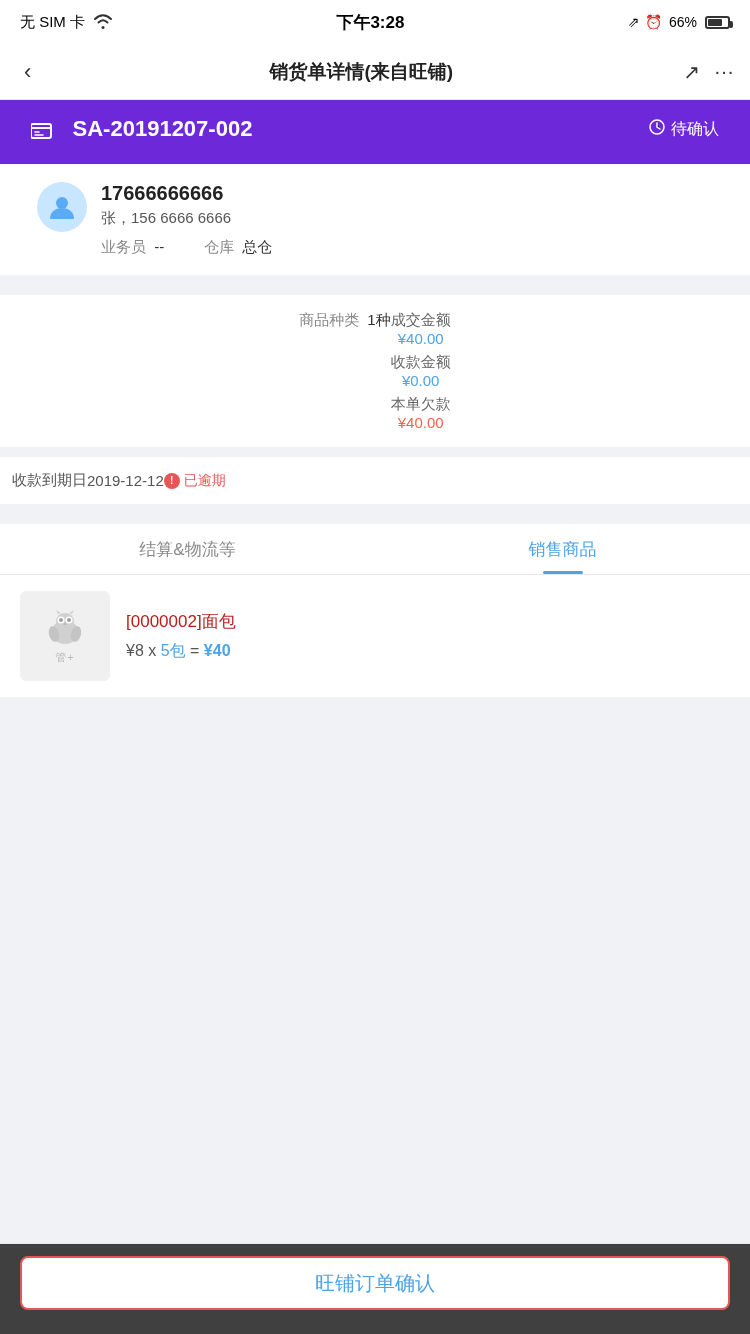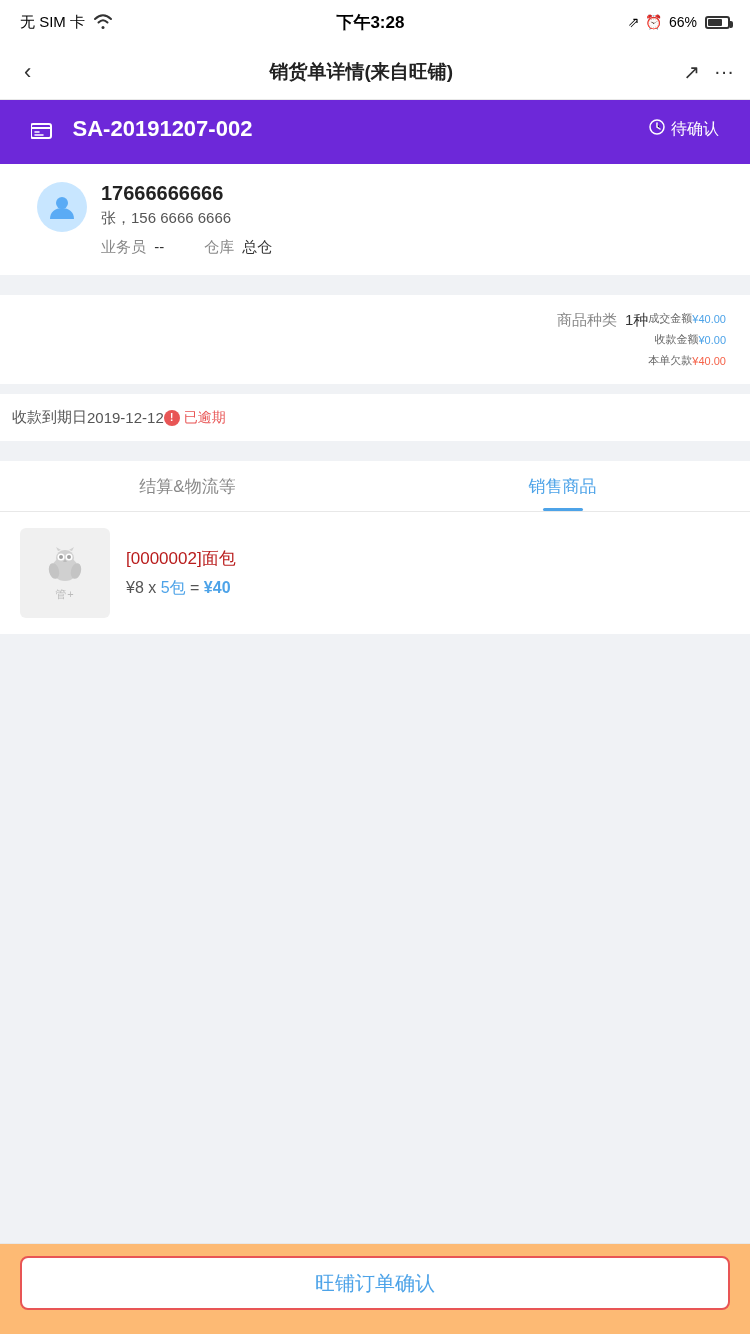--- a/index.html
+++ b/index.html
@@ -154,21 +154,21 @@
       gap: 40px;
       font-size: 15px;
       color: #555;
     }
     .meta-label { color: #888; margin-right: 4px; }
     .meta-value { color: #333; }
 
     
     .summary-section {
       display: flex;
-      justify-content: flex-end;
+      justify-content: center;
       align-items: flex-start;
       padding: 16px 24px;
     }
     .summary-left {
       display: flex;
       align-items: center;
       gap: 8px;
       font-size: 15px;
       color: #555;
     }
@@ -176,21 +176,22 @@
     .summary-value { color: #333; font-weight: 500; }
     .summary-right {
       display: flex;
       flex-direction: column;
       align-items: flex-end;
       gap: 6px;
     }
     .summary-row {
       display: flex;
       align-items: center;
-      font-size: 11px;
+      font-size: 15px;
+      flex-direction: column;
     }
     .summary-row-label { color: #666; }
     .summary-amount { color: #4da3e8; font-weight: 500; }
     .summary-amount-red { color: #f5634a; font-weight: 500; }
 
     
     .overdue-section {
       background: #fff;
       padding: 14px 12px;
       display: flex;
@@ -300,21 +301,21 @@
       background: #f0f2f5;
       height: 200px;
     }
 
     
     .bottom-bar {
       position: fixed;
       bottom: 0;
       left: 0;
       width: 750px;
-      background: #fdba74;
+      background: #404040;
       padding: 12px 20px 24px;
       border-top: 1px solid #e8e8e8;
     }
     .confirm-btn {
       width: 100%;
       height: 54px;
       border: 2.5px solid #e85555;
       border-radius: 8px;
       background: #fff;
       color: #4da3e8;

